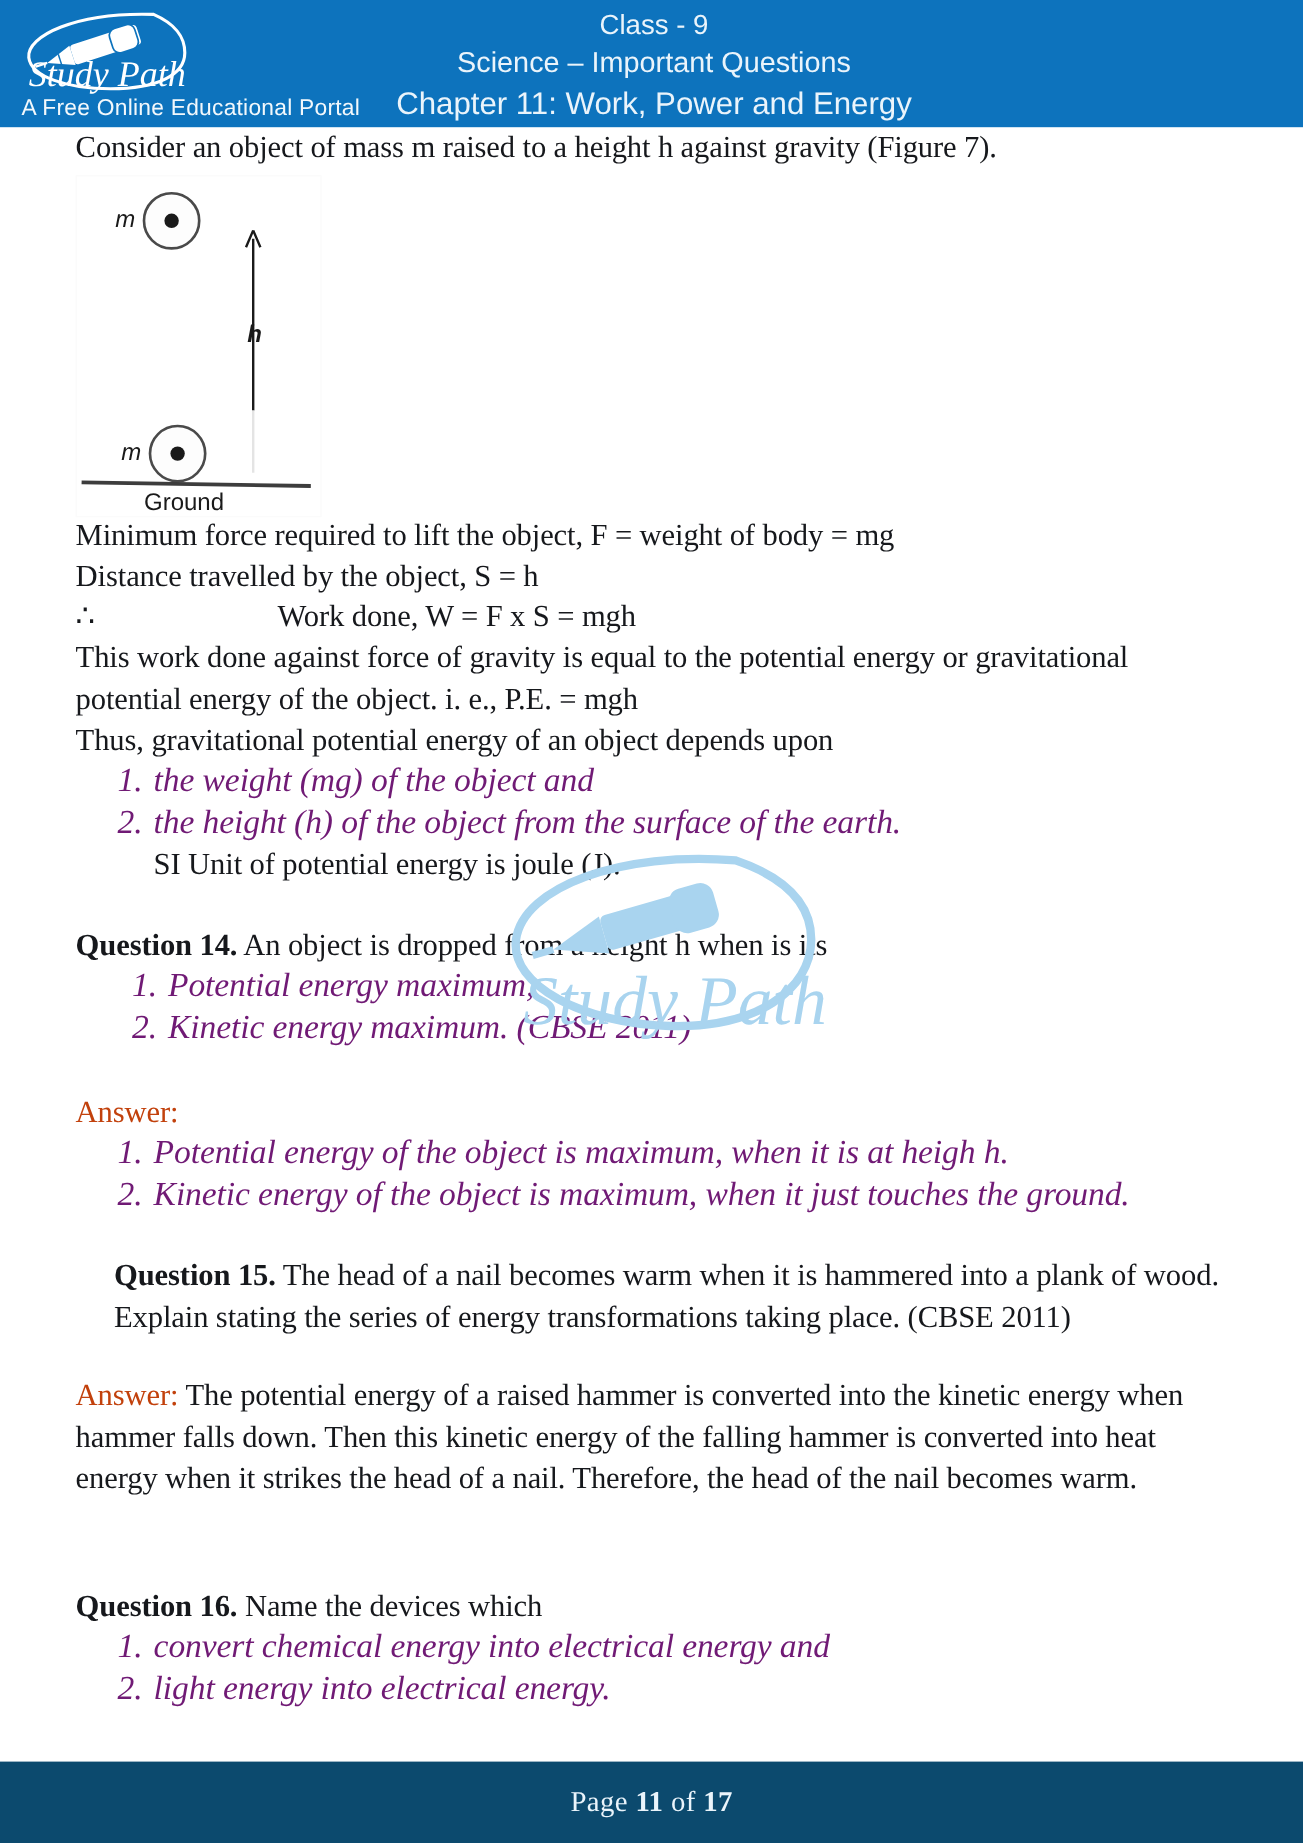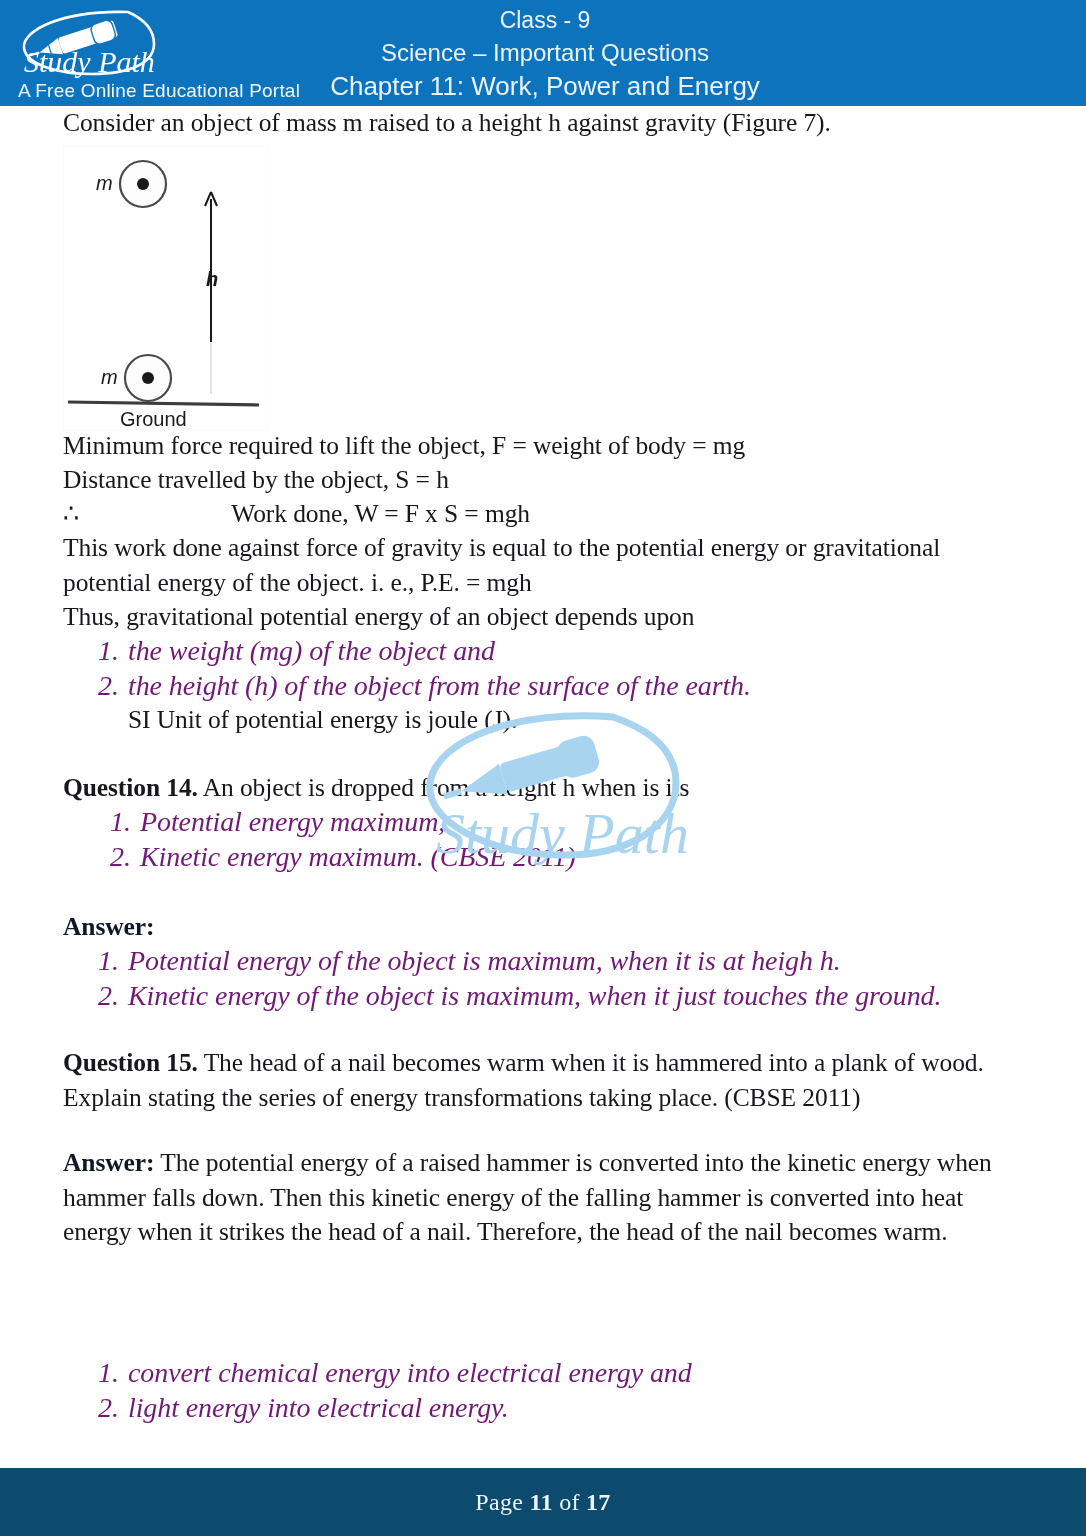--- a/index.html
+++ b/index.html
@@ -90,22 +90,22 @@
     left: 63px;
     width: 950px;
     font-size: 25.5px;
     line-height: 34.5px;
     color: #16181c;
     letter-spacing: -0.1px;
   }
   .para.narrow { width: 700px; }
   .bold { font-weight: bold; }
   .answer-label {
-    color: #0f172a;
-    font-weight: bold;
+    color: #c2410c;
+    font-weight: normal;
   }
   .indent-1 {
     left: 98px;
     width: 915px;
   }
   ol.numlist {
     margin: 0;
     padding: 0;
     list-style: none;
   }
@@ -275,28 +275,31 @@
       <ol class="numlist">
         <li>
           <span class="num">1.</span><span>Potential energy of the object is maximum, when it is at heigh h.</span>
         </li>
         <li>
           <span class="num">2.</span><span>Kinetic energy of the object is maximum, when it just touches the ground.</span>
         </li>
       </ol>
     </div>
 
-    <div class="para" style="top:940px;">
+    <div class="para" style="top:940px;margin-left:32px;">
       <span class="bold">Question 15.</span><span> The head of a nail becomes warm when it is hammered into a plank of wood. Explain stating the series of energy transformations taking place. (CBSE 2011)</span>
     </div>
 
     <div class="para" style="top:1040px;">
       <span class="answer-label">Answer:</span><span> The potential energy of a raised hammer is converted into the kinetic energy when hammer falls down. Then this kinetic energy of the falling hammer is converted into heat energy when it strikes the head of a nail. Therefore, the head of the nail becomes warm.</span>
     </div>
 
+    <div class="para narrow" style="top:1216px;">
+      <span class="bold">Question 16.</span><span> Name the devices which</span>
+    </div>
     <div class="para indent-1" style="top:1250px;">
       <ol class="numlist">
         <li>
           <span class="num">1.</span><span>convert chemical energy into electrical energy and</span>
         </li>
         <li>
           <span class="num">2.</span><span>light energy into electrical energy.</span>
         </li>
       </ol>
     </div>

